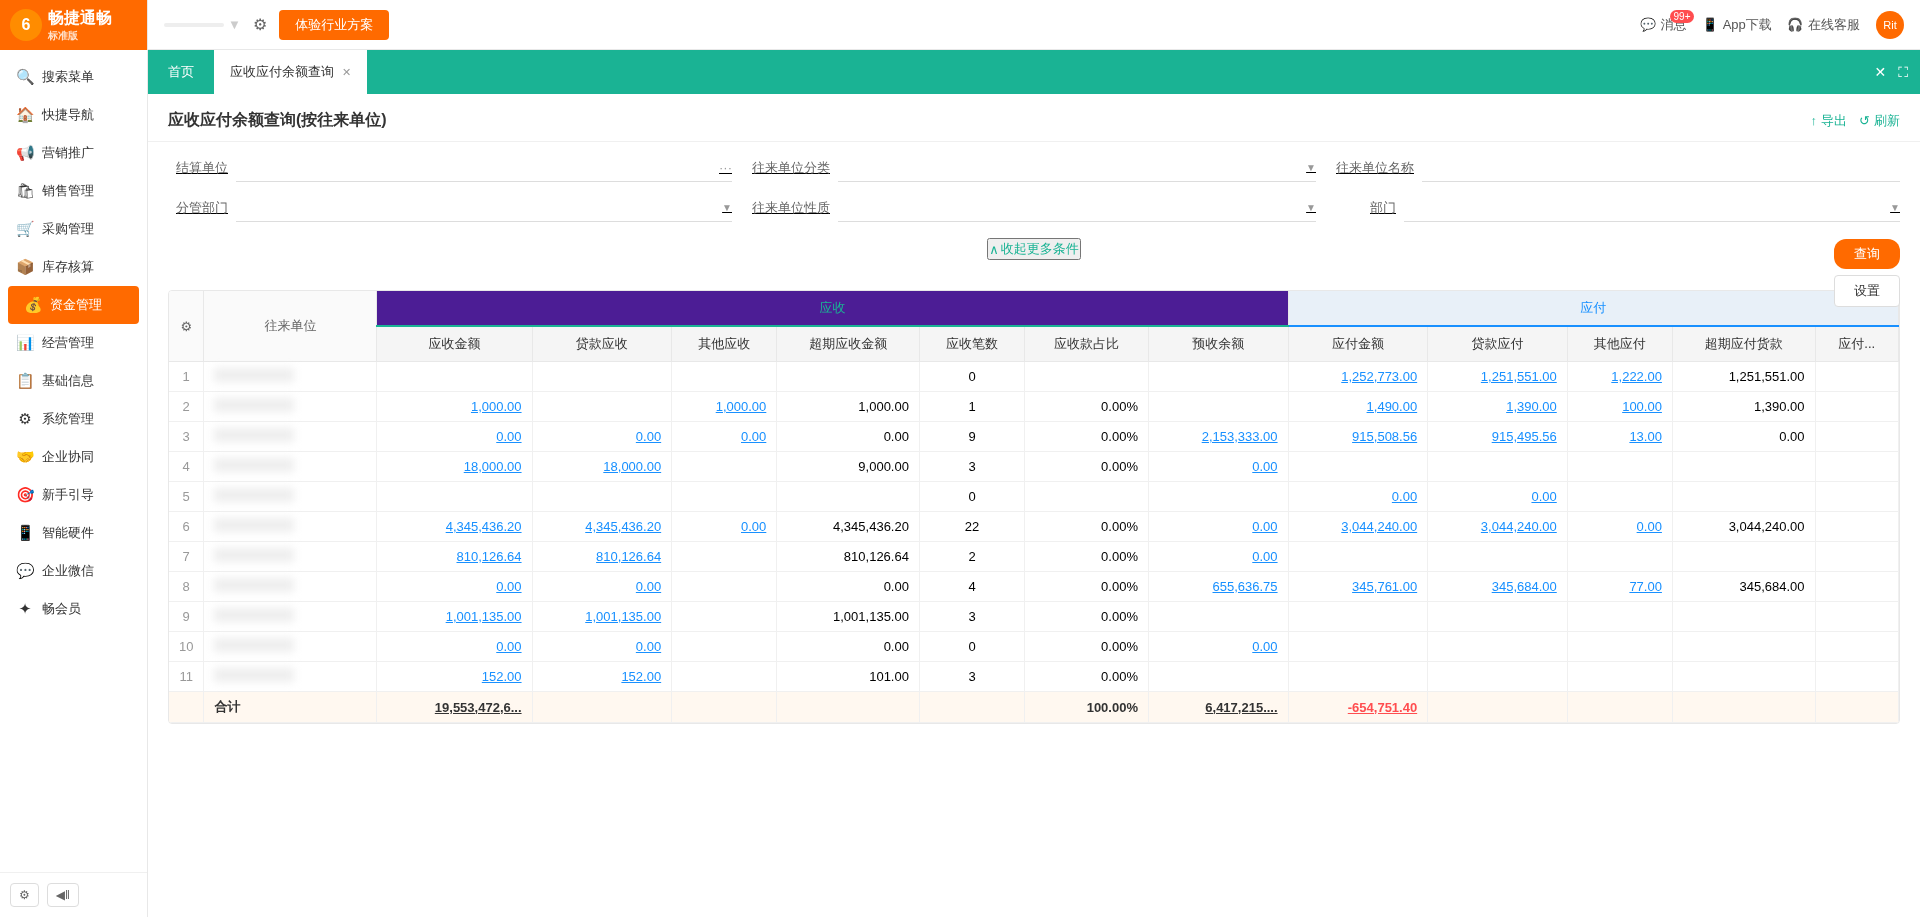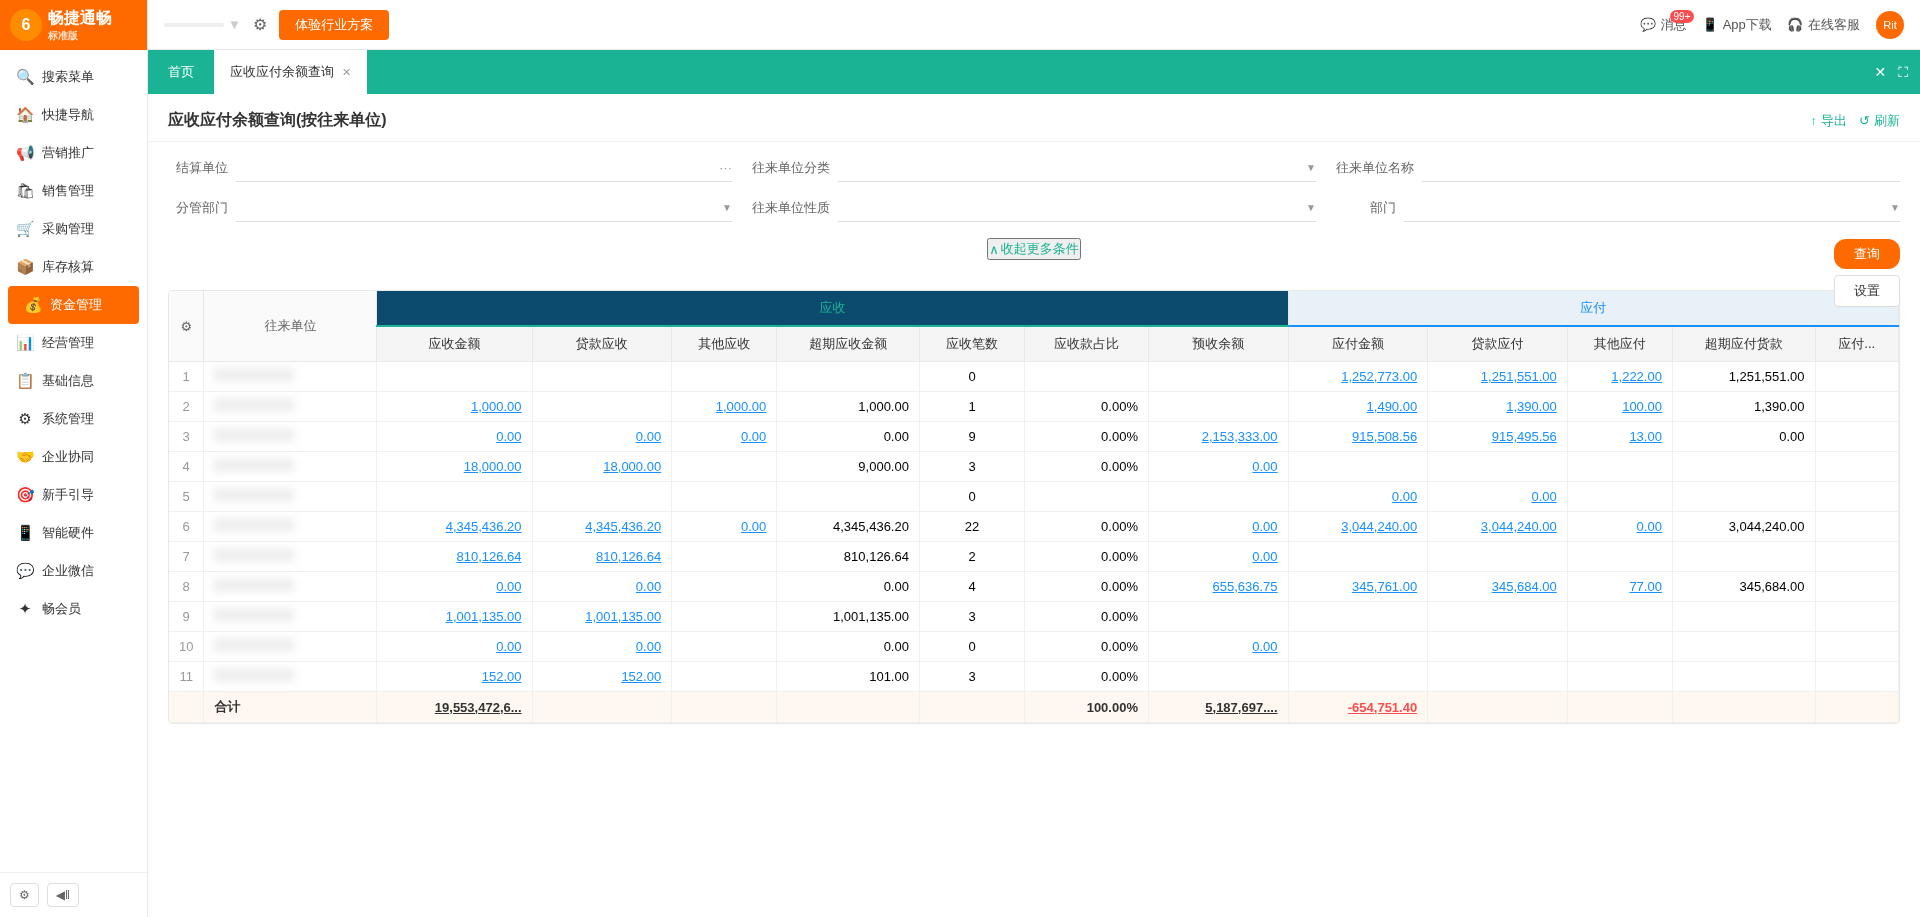--- a/index.html
+++ b/index.html
@@ -222,21 +222,21 @@
             </button>
             <button class="page-header-btn">
               <span>↺</span>
               <span>刷新</span>
             </button>
           </div>
         </div>
 
         <div class="filter-area">
 
-          <div style="display:grid; grid-template-columns:1fr 1fr 1fr; gap:12px 20px; margin-bottom:8px;">
+          <div style="display:grid; grid-template-columns:1fr 1fr 1fr; gap:12px 20px; margin-bottom:8px;text-decoration:underline;">
 
             <div class="filter-row">
               <span class="filter-row-label">结算单位</span>
               <div class="filter-input-wrapper">
                 <input type="text" class="filter-input" style="border: none; outline: none; flex: 1 1 0%;">
                 <span class="filter-dots">···</span>
               </div>
             </div>
             <div class="filter-row">
               <span class="filter-row-label">往来单位分类</span>
@@ -291,21 +291,21 @@
 
         <div class="table-wrapper">
           <div class="table-container">
             <table>
               <thead>
                 <tr class="group-header">
                   <th rowspan="2" style="width:30px;">
                     <span>⚙</span>
                   </th>
                   <th rowspan="2" style="min-width:120px;">往来单位</th>
-                  <th colspan="7" style="background:#0c4a6e; color:#1ab394; border-bottom:2px solid #1ab394;">应收</th>
+                  <th colspan="7" style="background:#4c1d95; color:#1ab394; border-bottom:2px solid #1ab394;">应收</th>
                   <th colspan="5" style="background:#e8f0f8; color:#1890ff; border-bottom:2px solid #1890ff;">应付</th>
                 </tr>
                 <tr>
                   <th>应收金额</th>
                   <th>贷款应收</th>
                   <th>其他应收</th>
                   <th>超期应收金额</th>
                   <th>应收笔数</th>
                   <th>应收款占比</th>
                   <th>预收余额</th>
@@ -497,21 +497,21 @@
               <tfoot>
                 <tr class="tfoot-row">
                   <td></td>
                   <td class="left" style="font-weight:bold;margin-top:41px;">合计</td>
                   <td class="link">19,553,472,6...</td>
                   <td></td>
                   <td></td>
                   <td></td>
                   <td></td>
                   <td>100.00%</td>
-                  <td class="link">5,187,697....</td>
+                  <td class="link">6,417,215....</td>
                   <td class="link" style="color:#ff4d4f;">-654,751.40</td>
                   <td></td>
                   <td></td>
                   <td></td>
                   <td></td>
                 </tr>
               </tfoot>
             </table>
           </div>
         </div>

